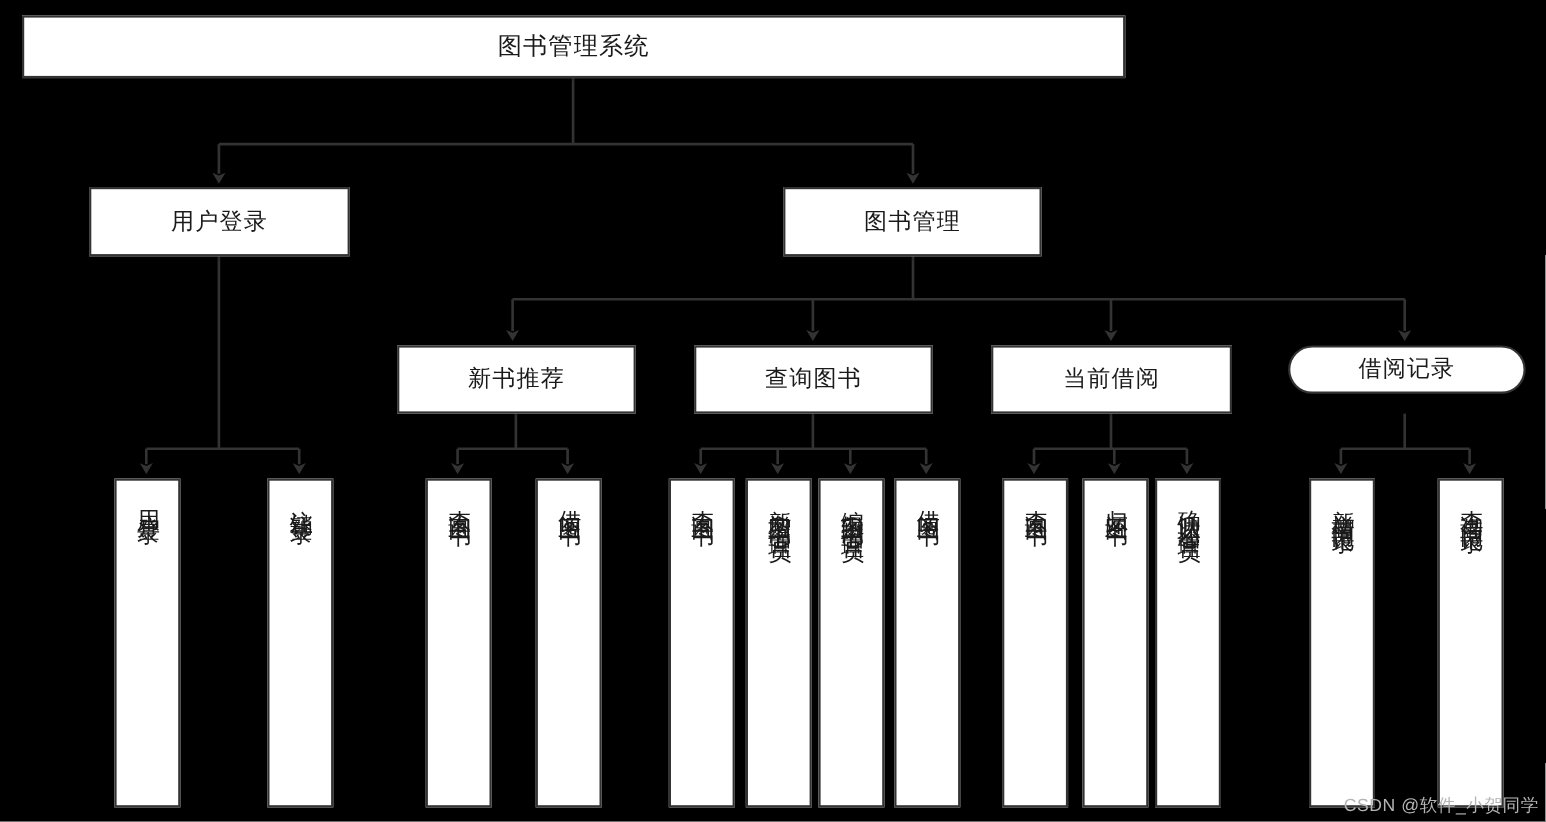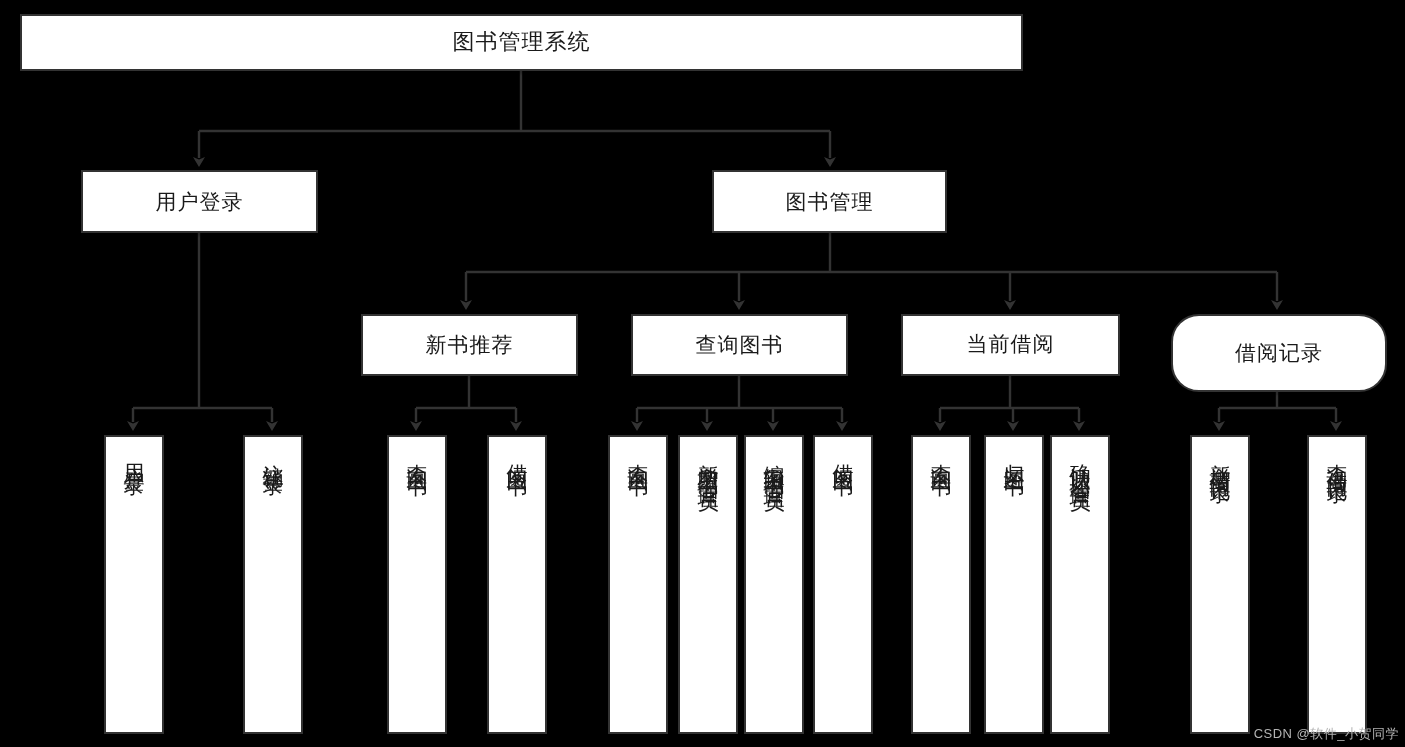--- a/index.html
+++ b/index.html
@@ -55,21 +55,21 @@
     font-size: 21px;
     letter-spacing: 4px;
     line-height: 1.05;
     white-space: nowrap;
     color: #1a1a1a;
   }
   .watermark {
     position: absolute;
     right: 6px;
     bottom: 4px;
-    font-size: 13px;
+    font-size: 16px;
     color: #b4b4b4;
     letter-spacing: 0.5px;
     white-space: nowrap;
     text-align: right;
   }
 </style>
 </head>
 <body>
 
 <div id="canvas">
@@ -142,21 +142,21 @@
 
   <div class="node horiz" style="left:361px;top:314px;width:217px;height:62px;justify-content:center;">
     <span>新书推荐</span>
   </div>
   <div class="node horiz" style="left:631px;top:314px;width:217px;height:62px;">
     <span>查询图书</span>
   </div>
   <div class="node horiz" style="left:901px;top:314px;width:219px;height:62px;font-family:Liberation Serif, serif;">
     <span>当前借阅</span>
   </div>
-  <div class="node horiz" style="left:1171px;top:314px;width:216px;height:78px;border-radius:28px;">
+  <div class="node horiz" style="left:1171px;top:314px;width:216px;height:44px;border-radius:28px;">
     <span>借阅记录</span>
   </div>
 
   <div class="node vert" style="left:104px;top:435px;width:60px;height:299px;">
     <span class="vtext">用户登录</span>
   </div>
   <div class="node vert" style="left:243px;top:435px;width:60px;height:299px;">
     <span class="vtext">注销登录</span>
   </div>
 

